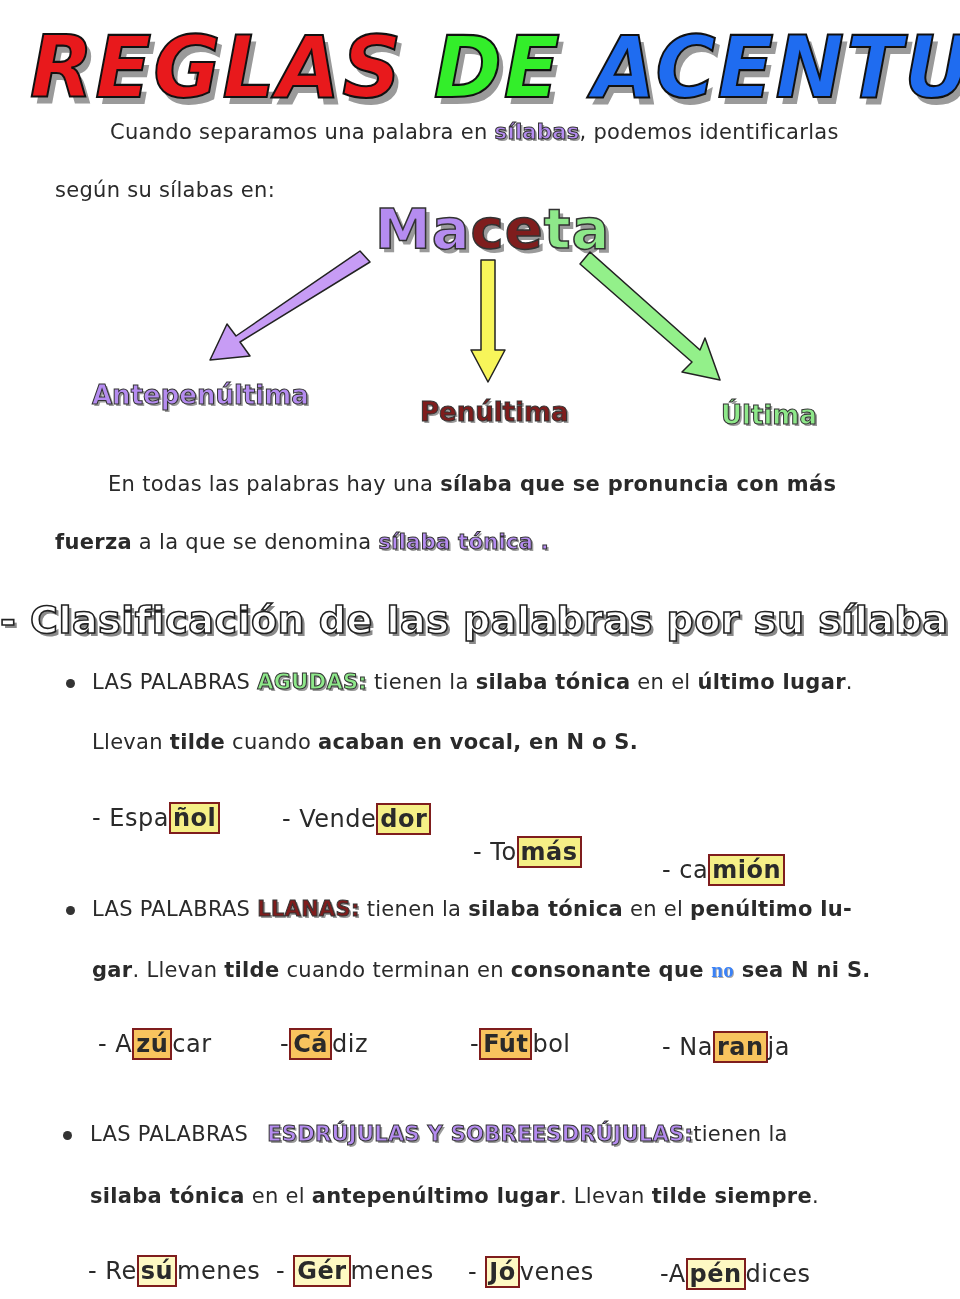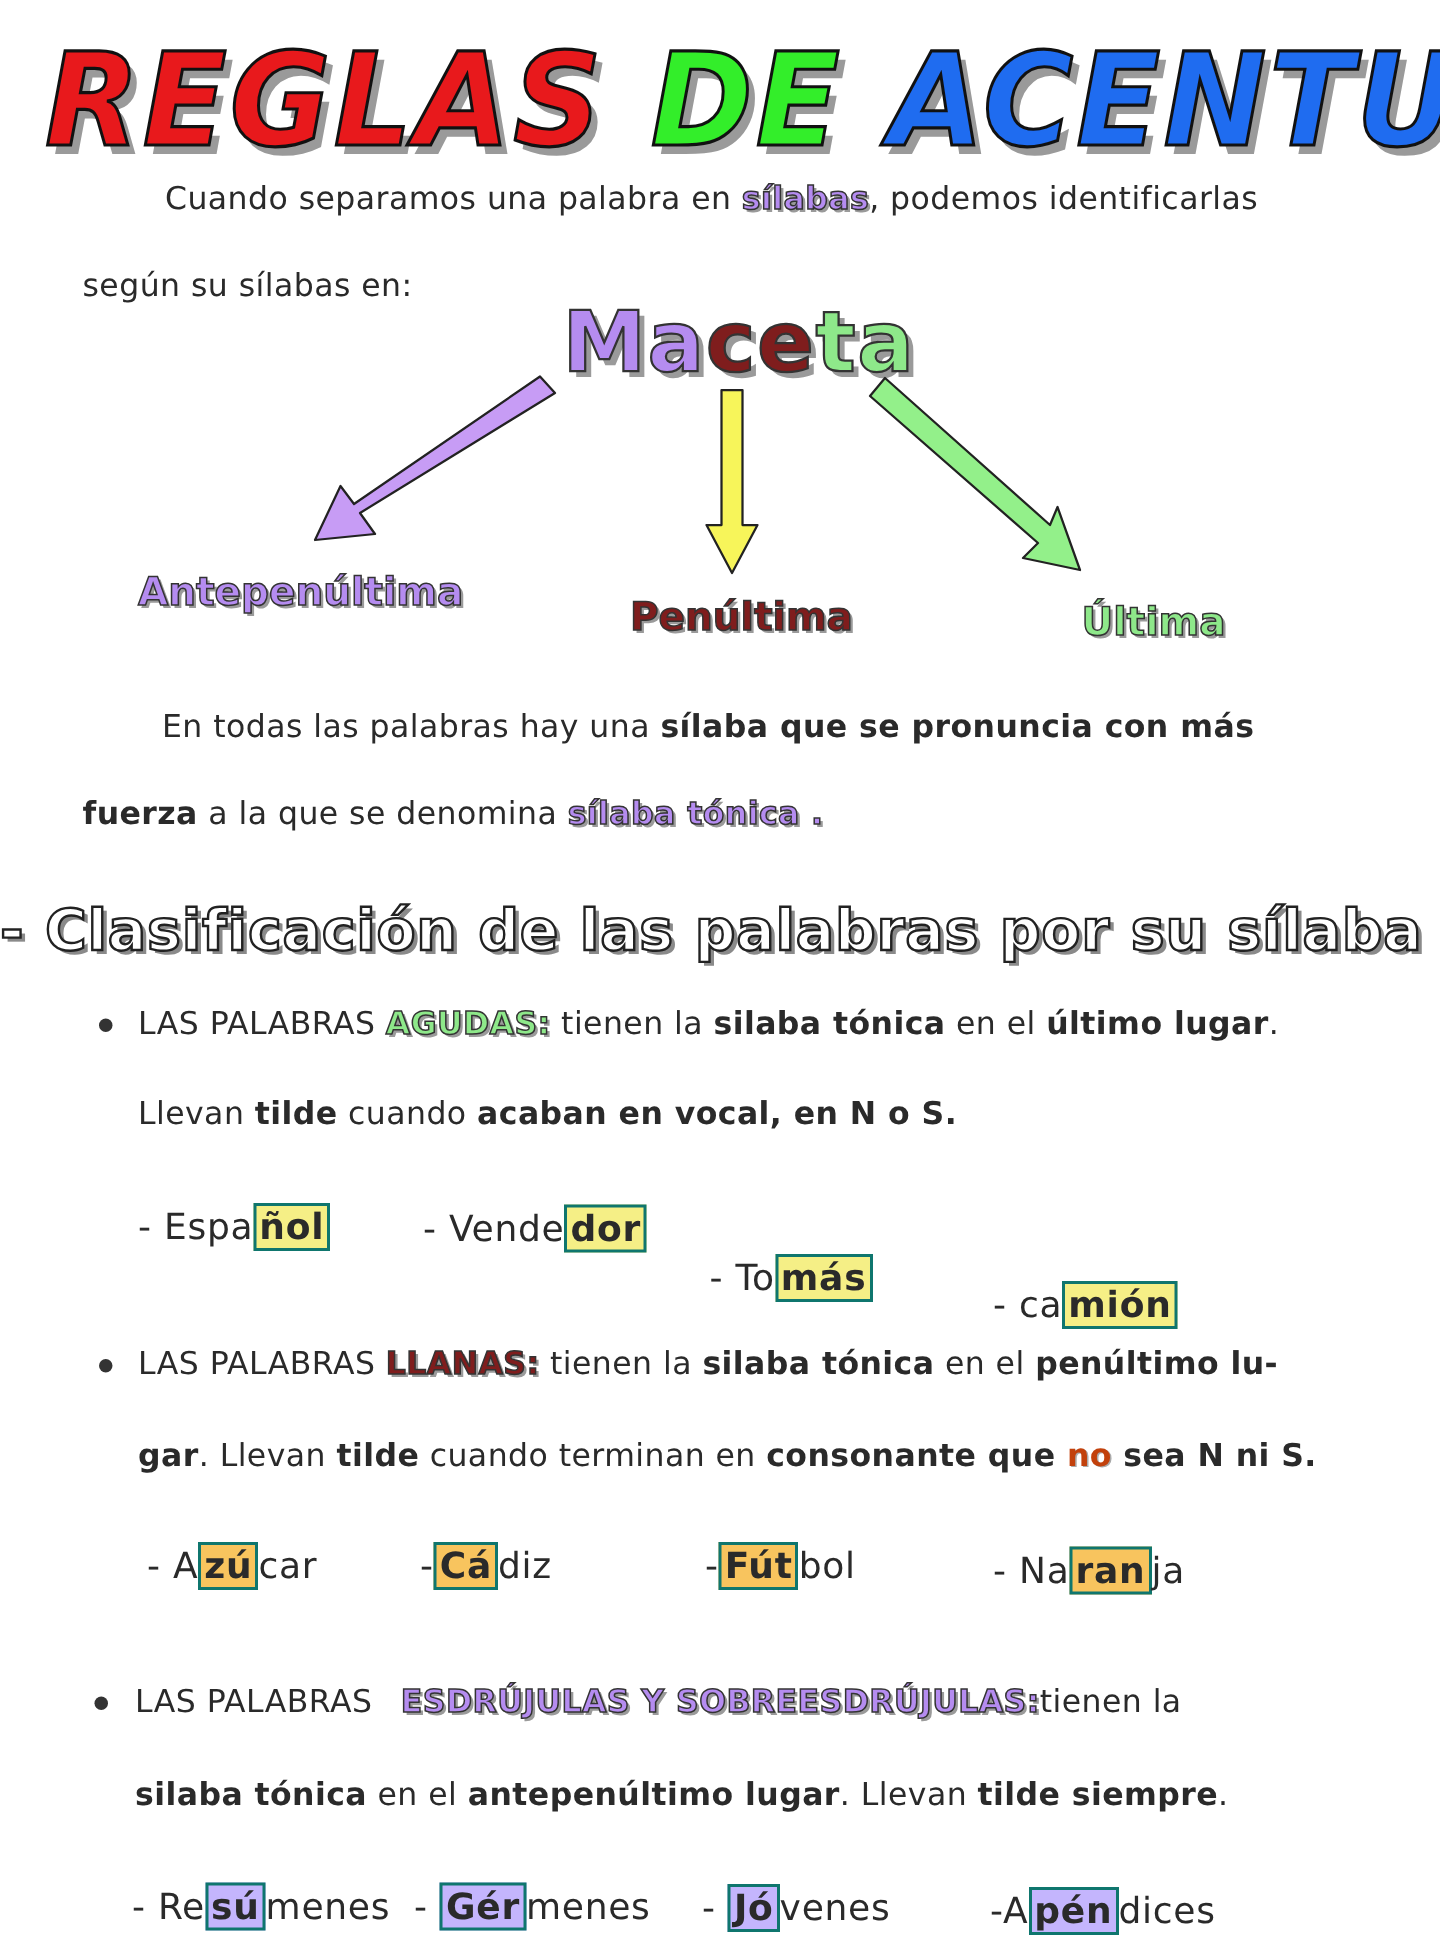--- a/index.html
+++ b/index.html
@@ -50,27 +50,27 @@
     position:absolute; left:0; top:598px; width:960px; text-align:center;
     font-size:38px; font-weight:bold; color:#ffffff;
     -webkit-text-stroke:1.6px #222; text-shadow:3px 3px 0 #8a8a8a;
     letter-spacing:0.5px; white-space:nowrap;
   }
 
   .bullet { position:absolute; width:9px; height:9px; border-radius:50%; background:#333; }
 
   .ex { position:absolute; font-size:24px; white-space:nowrap; letter-spacing:0.5px; }
   .hl {
-    border:2px solid #0f766e; font-weight:bold; padding:0 2px;
+    border:2px solid #7f1d1d; font-weight:bold; padding:0 2px;
     display:inline-block; line-height:28px;
   }
   .hl-yellow { background:#f5ef86; }
   .hl-orange { background:#f8c45e; }
-  .hl-purple { background:#c4b5fd; }
-  .red-no { color:#c2410c; font-weight:bold; text-shadow:1px 1px 0 #aaa; }
+  .hl-purple { background:#fef9c3; }
+  .red-no { color:#3b82f6; font-weight:bold; text-shadow:1px 1px 0 #aaa;font-family:Liberation Serif, serif; }
 </style>
 </head>
 <body>
 
 <div class="title">
   <span class="t-red">REGLAS</span>
   <span class="t-green">DE</span>
   <span class="t-blue">ACENTUACIÓN</span>
 </div>
 

